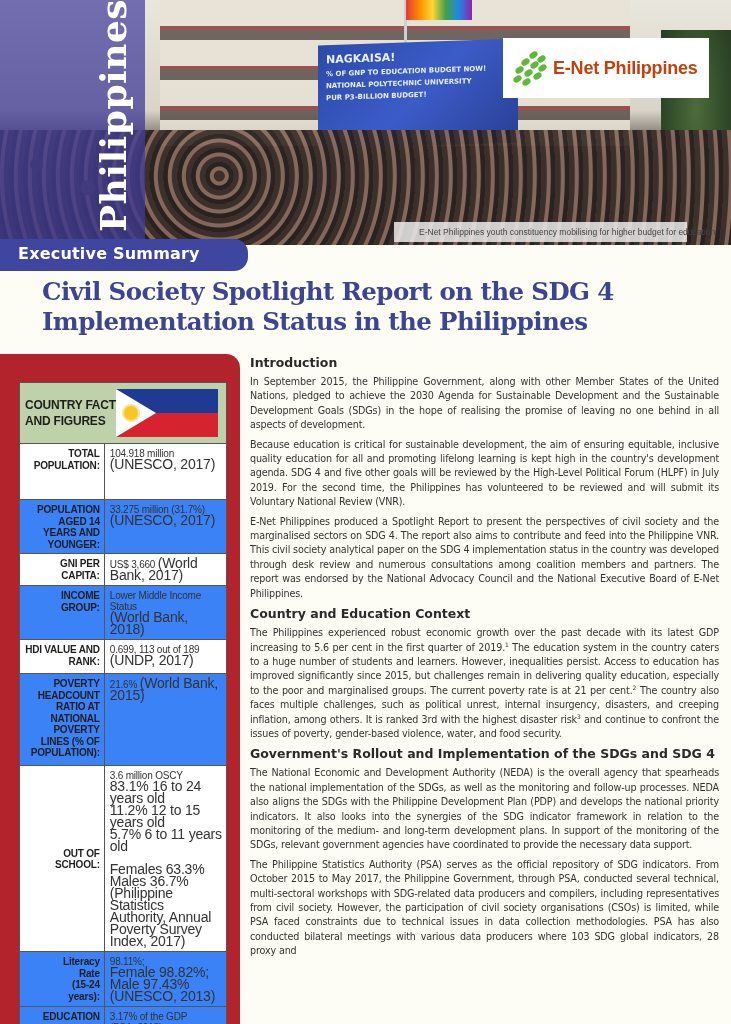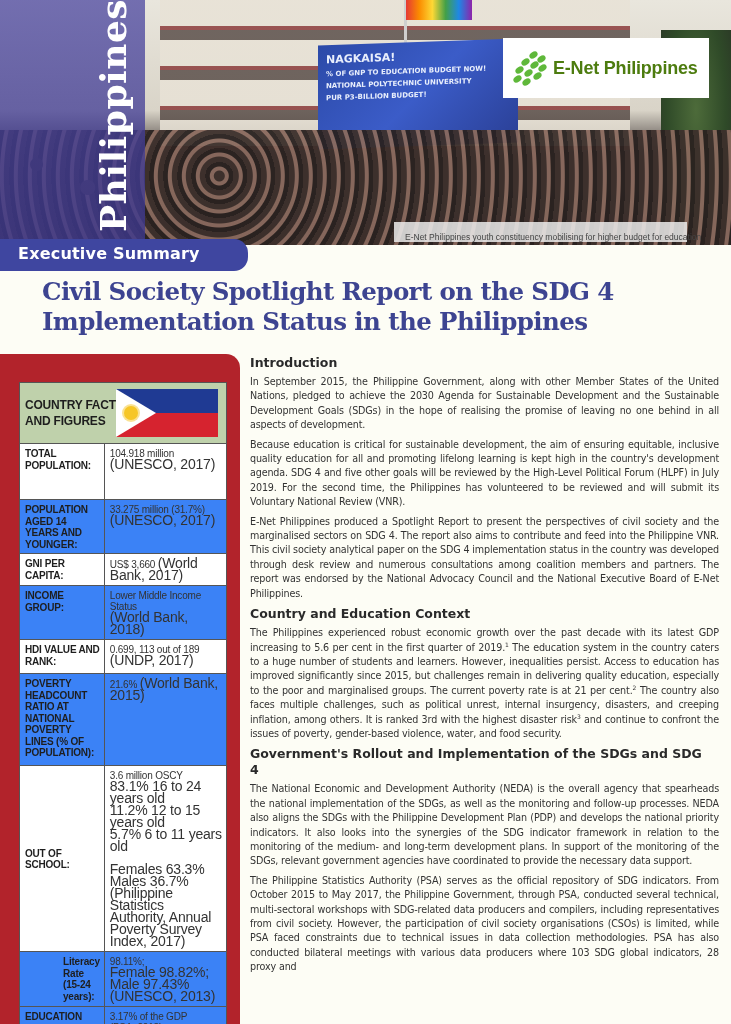--- a/index.html
+++ b/index.html
@@ -26,60 +26,60 @@
             repeating-radial-gradient(circle at 30% 40%, #3d302c 0 5px, #8a6a5e 6px 9px, #2a2220 10px 14px);
           opacity: .95; }
   .hero .left-overlay { position: absolute; left: 0; top: 0; width: 145px; height: 245px;
           background: linear-gradient(180deg, rgba(75,70,160,.75), rgba(60,55,140,.8)); }
   .hero .vertical-title { position: absolute; left: 92px; top: 232px; transform-origin: 0 0; transform: rotate(-90deg);
           font-family: "DejaVu Serif", serif; font-weight: bold; font-size: 36px; color: #ffffff; letter-spacing: .5px; white-space: nowrap; }
   .logo-box { position: absolute; left: 503px; top: 38px; width: 206px; height: 60px; background: #ffffff;
           display: flex; align-items: center; padding-left: 8px; }
   .logo-mark { width: 36px; height: 36px; position: relative; margin-right: 6px; }
   .logo-mark i { position: absolute; width: 9px; height: 6px; border-radius: 50%; background: #5fb83a; transform: rotate(-35deg); }
-  .logo-text { font-family: "Liberation Sans", sans-serif; font-weight: bold; font-size: 18px; color: #4d7c0f; letter-spacing: -.2px; }
+  .logo-text { font-family: "Liberation Sans", sans-serif; font-weight: bold; font-size: 18px; color: #c2410c; letter-spacing: -.2px; }
   .caption { position: absolute; left: 394px; top: 222px; width: 293px; height: 20px; background: rgba(235,235,235,.85);
-          font-family: "Liberation Sans", sans-serif; font-size: 8.5px; color: #444; display: flex; align-items: flex-end; padding-left: 6px; white-space: nowrap; }
+          font-family: "Liberation Sans", sans-serif; font-size: 8.5px; color: #444; display: flex; align-items: center; padding-left: 20px; white-space: nowrap; }
   .caption .sq { width: 5px; height: 5px; background: #555; margin-right: 5px; display: inline-block; }
 
   
   .exec-tab { position: absolute; left: 0; top: 239px; width: 248px; height: 32px; background: #3f46a0;
           border-radius: 0 14px 14px 0; color: #ffffff; font-weight: bold; font-size: 16px; padding: 5px 0 0 18px; letter-spacing: .2px; }
 
   
   .doc-title { position: absolute; left: 42px; top: 277px; width: 660px; font-family: "DejaVu Serif", serif; font-weight: bold;
           color: #3d4491; font-size: 24.5px; line-height: 30px; letter-spacing: -.6px; }
 
   
   .facts-panel { position: absolute; left: 0; top: 354px; width: 240px; height: 670px; background: #b2232b;
           border-radius: 0 14px 0 0; }
   .facts-table { position: absolute; left: 19px; top: 28px; width: 208px; border-collapse: collapse; border: 1px solid #555;
           font-family: "Liberation Sans", sans-serif; }
   .facts-table td { border: 1px solid #555; vertical-align: top; padding: 4px 4px 3px 5px; }
   .facts-table td.k { width: 80px; font-weight: bold; font-size: 10px; line-height: 11.5px; color: #1e1e1e; text-transform: uppercase;
-          font-family: "Liberation Sans", sans-serif; letter-spacing: -.2px; }
+          font-family: "Liberation Sans", sans-serif; letter-spacing: -.2px; text-align: right; }
   .facts-table td.k.normal { text-transform: none; padding-left: 43px; }
   .facts-table td.v { font-size: 10px; line-height: 11px; color: #333; letter-spacing: -.2px; }
   .facts-table td.v .src { font-size: 14px; text-align: center; }
   .facts-table tr.g td { background: #3b82f6; }
   .facts-table tr.w td { background: #ffffff; }
   .facts-header td { background: #bfd1ab; padding: 0; height: 60px; }
   .facts-head-inner { display: flex; align-items: center; height: 60px; padding-left: 5px; position: relative; }
   .facts-head-title { font-weight: bold; font-size: 12px; line-height: 16px; color: #1e1e1e; letter-spacing: -.2px; width: 100px; }
   .ph-flag { position: absolute; left: 96px; top: 6px; width: 102px; height: 48px; overflow: hidden; }
   .ph-flag .blue { position: absolute; left: 0; top: 0; width: 100%; height: 50%; background: #1f3a93; }
   .ph-flag .red { position: absolute; left: 0; top: 50%; width: 100%; height: 50%; background: #d6232f; }
   .ph-flag .tri { position: absolute; left: 0; top: 0; width: 0; height: 0; border-top: 24px solid transparent;
           border-bottom: 24px solid transparent; border-left: 40px solid #ffffff; }
   .ph-flag .sun { position: absolute; left: 8px; top: 17px; width: 14px; height: 14px; border-radius: 50%; background: #f6c627;
           box-shadow: 0 0 0 2px rgba(246,198,39,.5); }
 
   
   .content { position: absolute; left: 250px; top: 355px; width: 469px; font-family: "DejaVu Sans", sans-serif; }
-  .content h2 { font-size: 12.5px; font-weight: bold; color: #2a2a2a; margin: 0 16px 4px 0; line-height: 16px; }
+  .content h2 { font-size: 12.5px; font-weight: bold; color: #2a2a2a; margin: 0 0 4px 0; line-height: 16px; }
   .content p { font-size: 9.6px; line-height: 14.4px; color: #333; text-align: justify; margin: 0 0 5px 0; letter-spacing: -.15px; }
   .content sup { font-size: 6px; vertical-align: super; line-height: 0; }
 </style>
 </head>
 <body>
 
 <div class="hero">
   <div class="bldg"></div>
   <div class="tree-right"></div>
   <div class="pole"></div>

